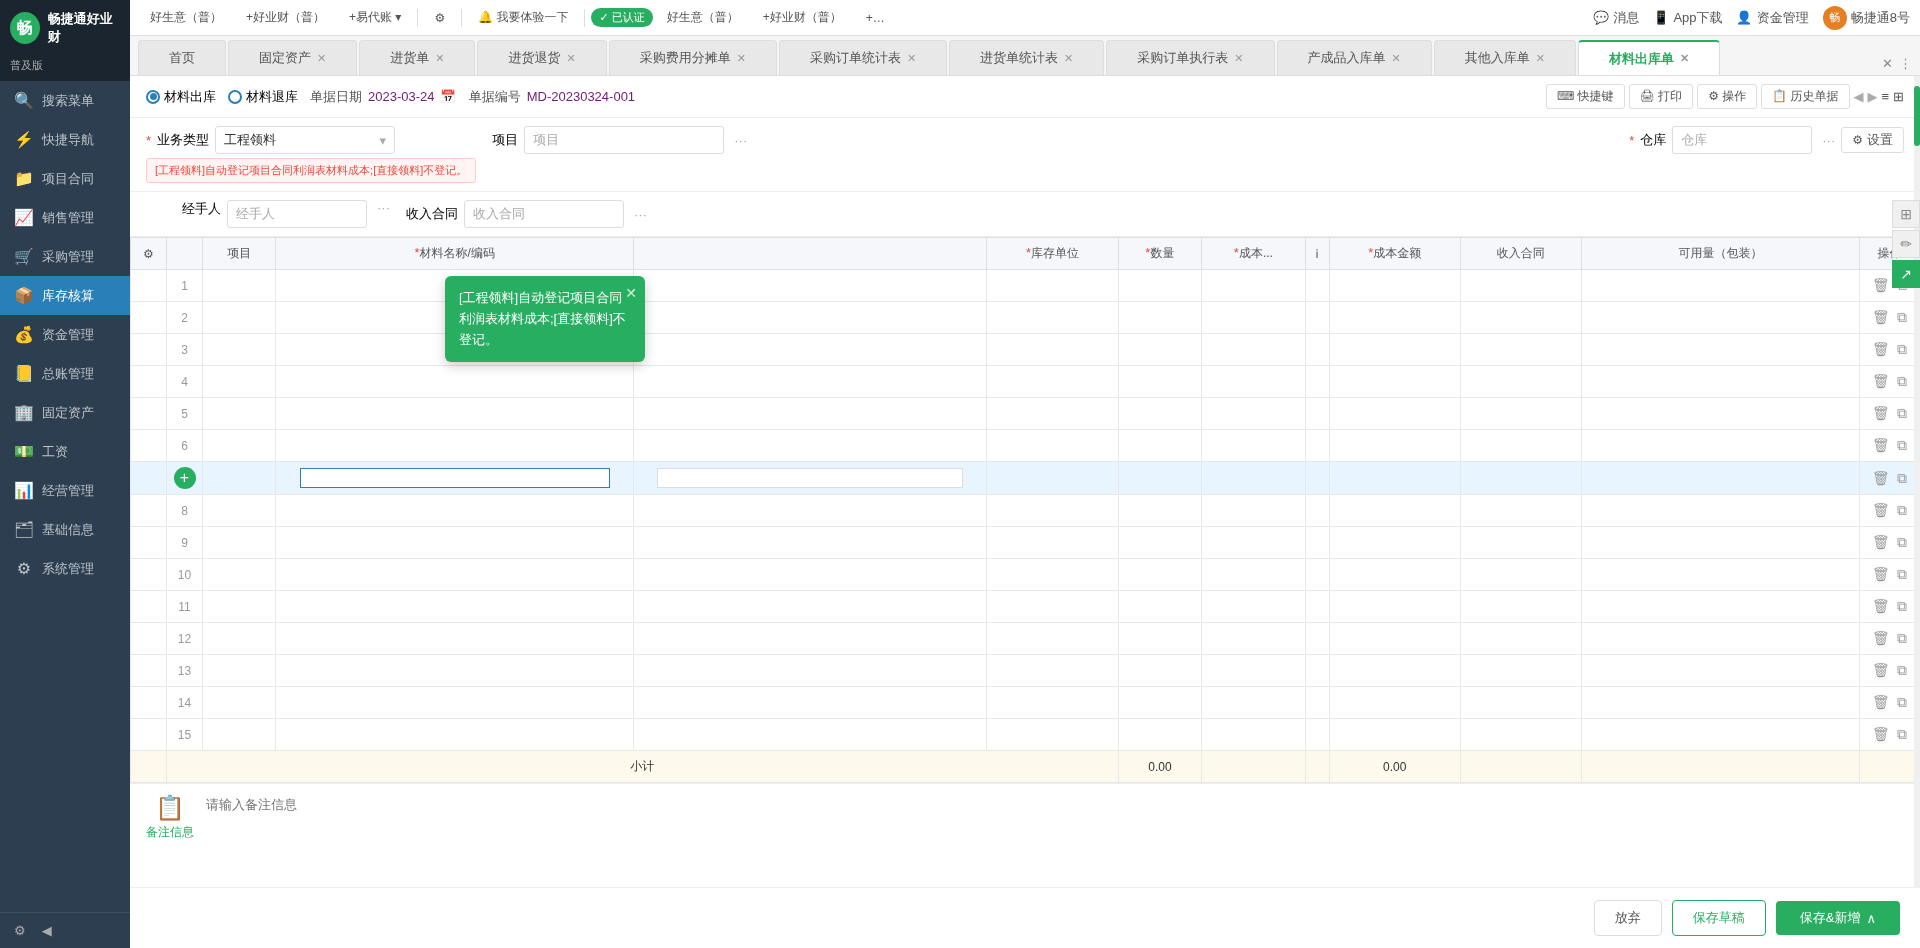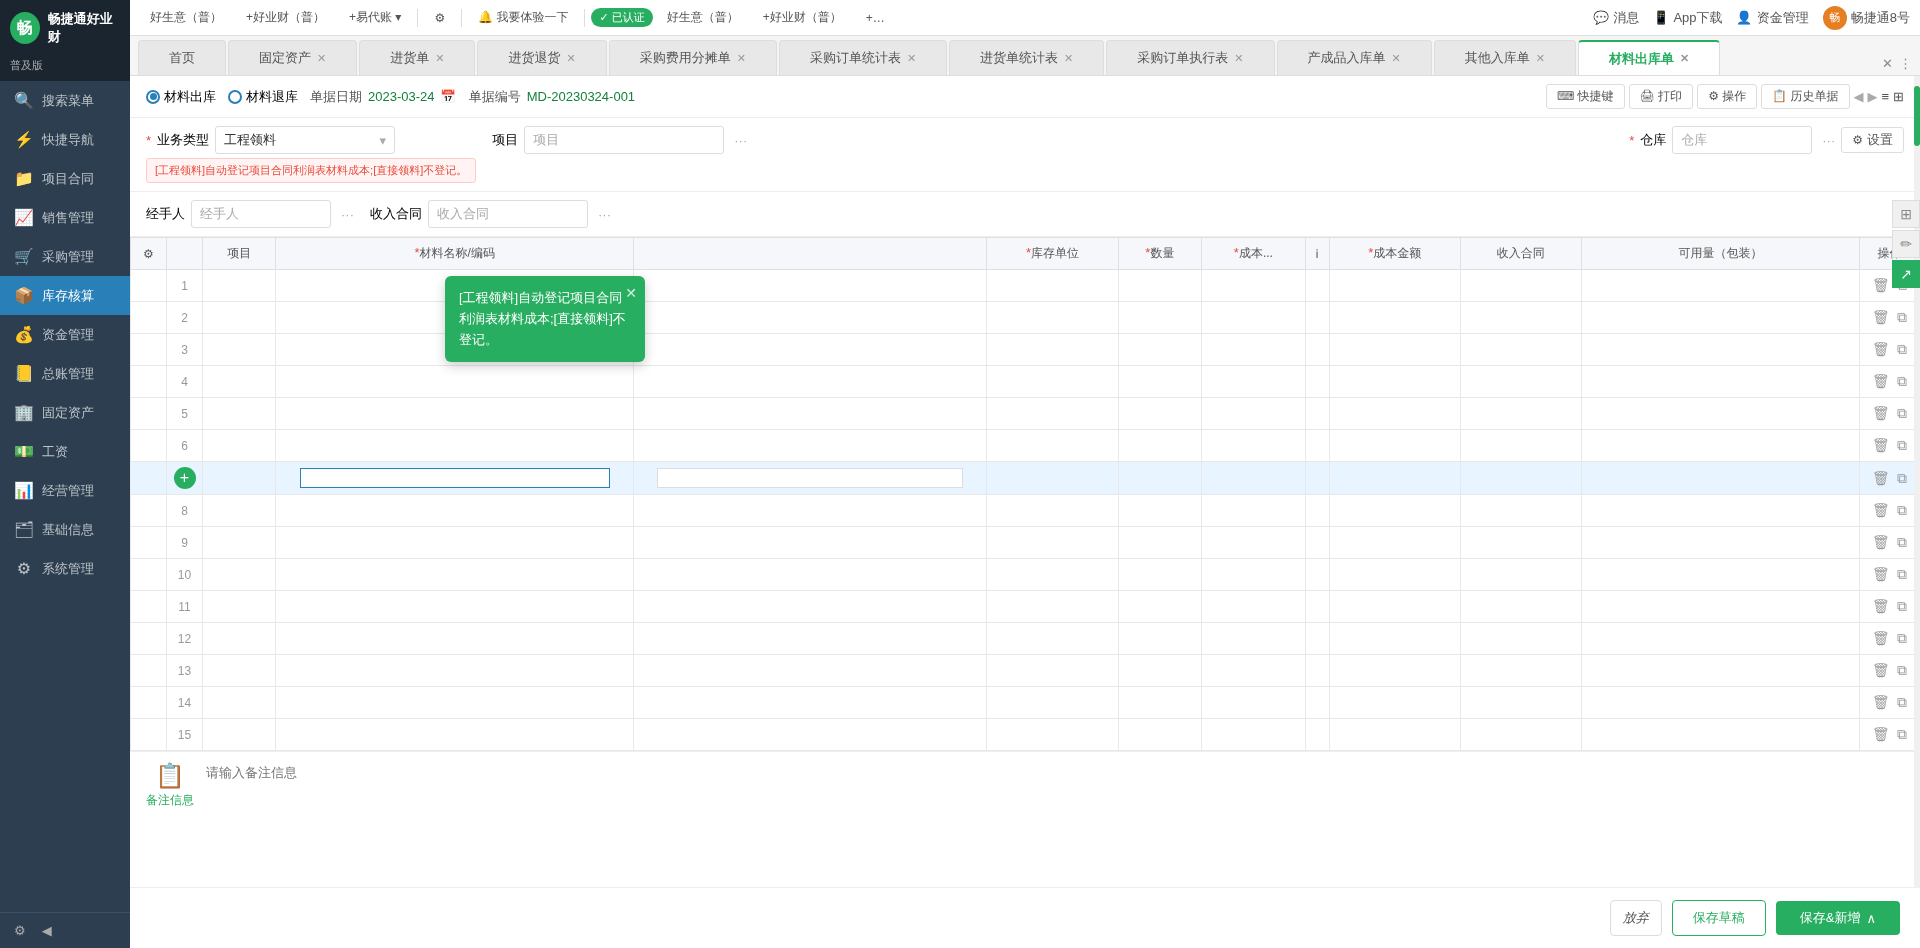--- a/index.html
+++ b/index.html
@@ -68,21 +68,21 @@
     
     .form-header {
       padding: 8px 16px; background: #fff; border-bottom: 1px solid #eee;
       display: flex; align-items: center; gap: 12px;
     }
     .radio-group { display: flex; align-items: center; gap: 12px; }
     .radio-item { display: flex; align-items: center; gap: 4px; cursor: pointer; font-size: 13px; }
     .radio-dot { width: 14px; height: 14px; border-radius: 50%; border: 2px solid #2980b9; display: flex; align-items: center; justify-content: center; }
     .radio-dot.checked::after { content: ''; width: 7px; height: 7px; background: #2980b9; border-radius: 50%; }
     .form-date { display: flex; align-items: center; gap: 6px; color: #555; }
-    .form-date-val { color: #15803d; font-weight: 500; }
+    .form-date-val { color: #701a75; font-weight: 500; }
     .form-number { display: flex; align-items: center; gap: 6px; color: #555; }
     .form-header-right { margin-left: auto; display: flex; align-items: center; gap: 4px; color: #555; font-size: 12px; }
     .btn-small { padding: 3px 10px; border: 1px solid #ddd; border-radius: 3px; background: #fff; cursor: pointer; font-size: 12px; color: #555; display: flex; align-items: center; gap: 4px; }
     .field-input {
       border: 1px solid #ddd; border-radius: 3px; padding: 4px 8px; font-size: 13px;
       color: #333; min-width: 140px; background: #fff; cursor: pointer;
     }
     .field-select {
       display: flex; align-items: center; border: 1px solid #ddd; border-radius: 3px;
       padding: 4px 8px; font-size: 13px; min-width: 160px; cursor: pointer; background: #fff;
@@ -143,21 +143,21 @@
       flex: 1; border: none; outline: none; color: #aaa; font-size: 13px;
       resize: none; height: 40px; padding-top: 2px; background: transparent;
     }
 
     
     .footer-buttons {
       position: fixed; bottom: 0; left: 130px; right: 0;
       background: #fff; border-top: 1px solid #eee;
       padding: 12px 20px; display: flex; align-items: center; justify-content: flex-end; gap: 10px;
     }
-    .btn-discard { padding: 8px 12px; border: 1px solid #ddd; background: #fff; border-radius: 4px; cursor: pointer; color: #555; font-size: 13px; font-style: italic; }
+    .btn-discard { padding: 8px 20px; border: 1px solid #ddd; background: #fff; border-radius: 4px; cursor: pointer; color: #555; font-size: 13px; }
     .btn-draft { padding: 8px 20px; border: 1px solid #27ae60; background: #fff; border-radius: 4px; cursor: pointer; color: #27ae60; font-size: 13px; }
     .btn-save { padding: 8px 24px; background: #27ae60; border: none; border-radius: 4px; cursor: pointer; color: #fff; font-size: 13px; display: flex; align-items: center; gap: 6px; }
 
     
     .right-side-btns {
       position: fixed; right: 0; top: 200px;
       display: flex; flex-direction: column; gap: 2px; z-index: 90;
     }
     .right-side-btn {
       width: 28px; height: 28px; background: #f0f0f0; border: 1px solid #ddd;
@@ -375,21 +375,21 @@
       <span>仓库</span>
       <div class="field-input" style="min-width:140px; color:#aaa;">
         <span>仓库</span>
       </div>
       <span class="field-dots">···</span>
       <span class="btn-small" style="color:#555; border-color:#ddd;">⚙ <span>设置</span></span>
     </div>
   </div>
 
   <div style="padding: 8px 16px; background: #fff; display: flex; flex-wrap: wrap; gap: 16px; align-items: center; border-bottom: 1px solid #eee;">
-    <div style="display:flex; align-items:center; gap:6px;">
+    <div style="display:flex; align-items:flex-start; gap:6px;margin-left:36px;">
       <span>经手人</span>
       <div class="field-input" style="min-width:140px; color:#aaa;">
         <span>经手人</span>
       </div>
       <span class="field-dots">···</span>
     </div>
     <div style="display:flex; align-items:center; gap:6px;">
       <span>收入合同</span>
       <div class="field-input" style="min-width:160px; color:#aaa;">
         <span>收入合同</span>
@@ -688,20 +688,31 @@
             <td></td>
             <td></td>
             <td></td>
             <td></td>
             <td></td>
             <td class="action-cell">
     <span class="icon-btn">🗑</span>
     <span class="icon-btn">⧉</span>
   </td>
           </tr>
+          <tr class="total-row">
+  <td></td>
+  <td colspan="5" class="total-label">小计</td>
+  <td>0.00</td>
+  <td></td>
+  <td></td>
+  <td>0.00</td>
+  <td></td>
+  <td></td>
+  <td></td>
+</tr>
         </tbody>
     </table>
   </div>
 
   <div class="notes-area" style="margin-bottom: 60px;">
     <div style="display:flex; flex-direction:column; align-items:center; gap:2px;">
       <span class="notes-icon">📋</span>
       <span class="notes-label">备注信息</span>
     </div>
     <textarea class="notes-input" placeholder="请输入备注信息" style=""></textarea>

